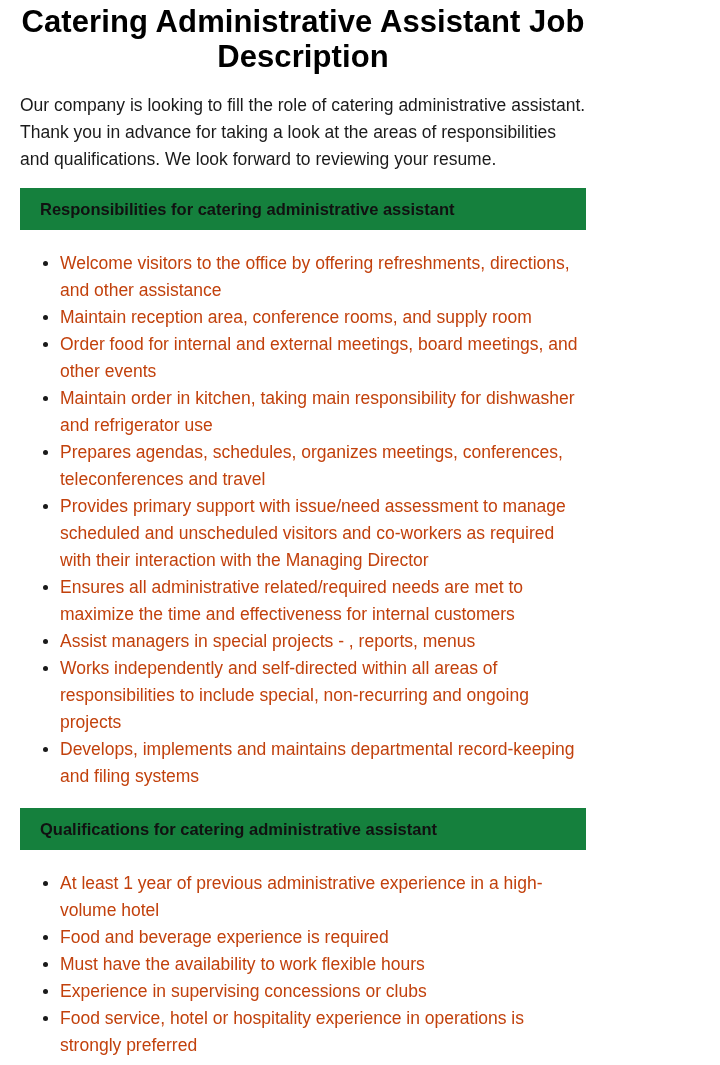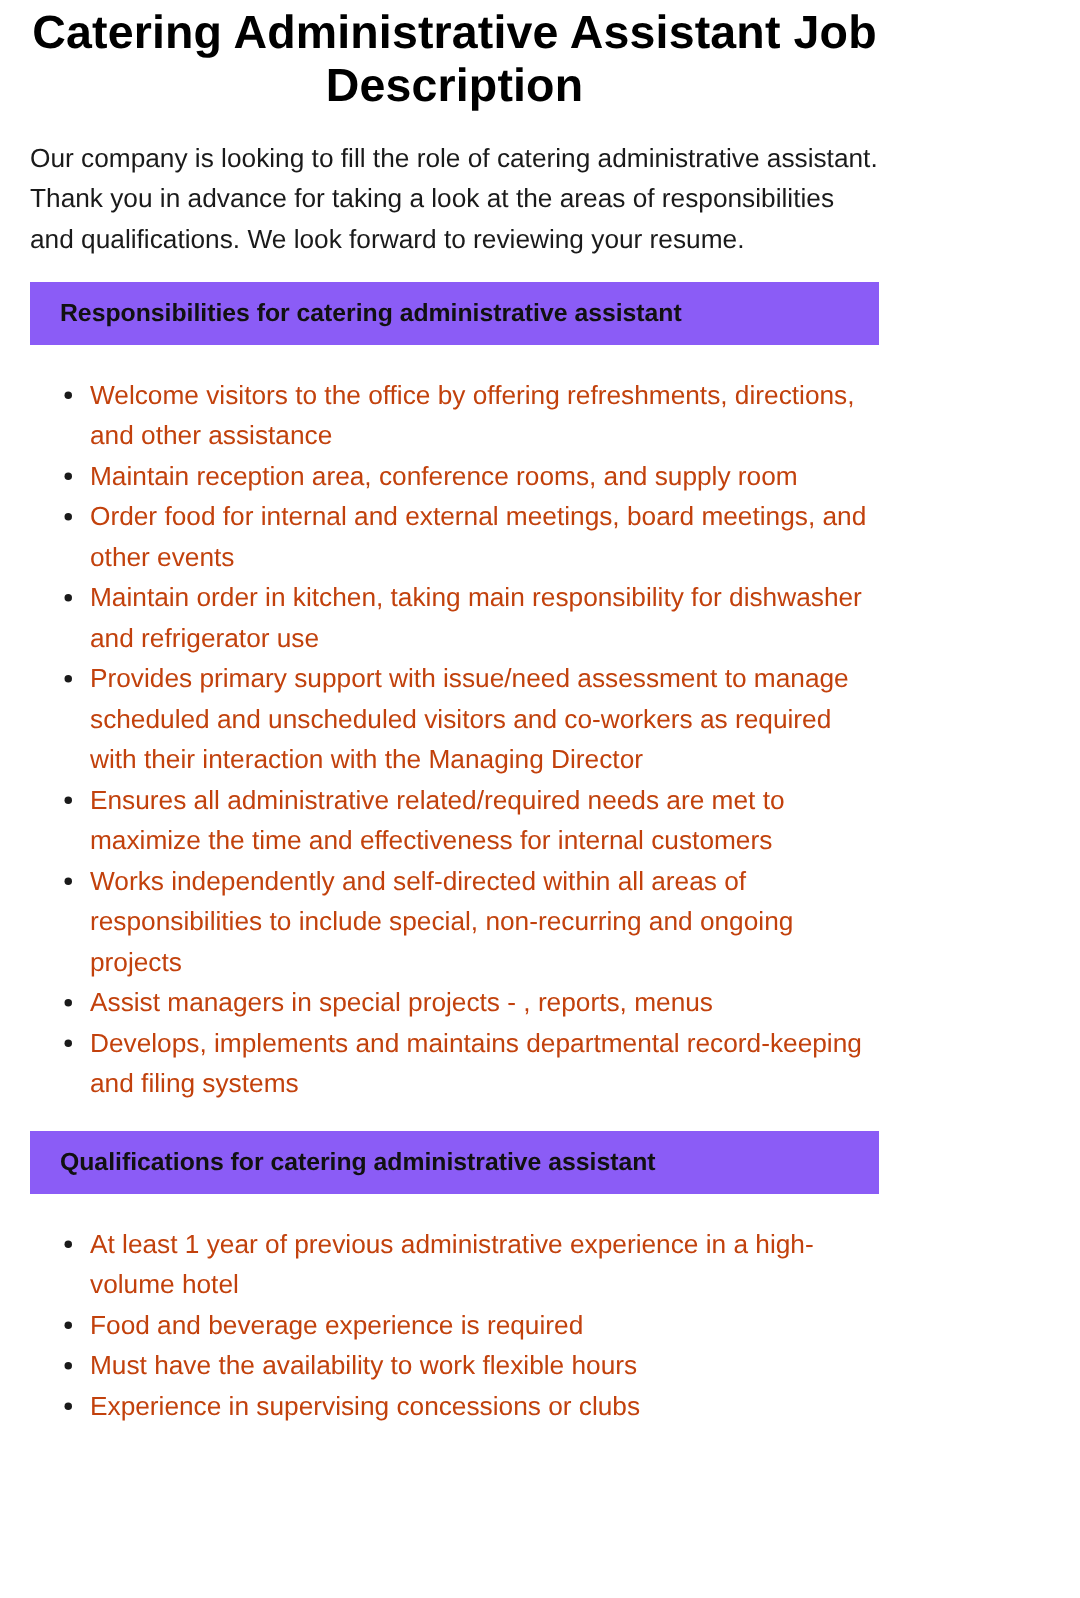--- a/index.html
+++ b/index.html
@@ -29,21 +29,21 @@
       color: #000;
     }
     p.intro {
       margin: 18px 0 0 0;
       font-size: 17.5px;
       line-height: 27px;
       color: #1a1a1a;
     }
     .section-header {
       margin-top: 15px;
-      background: #8b5cf6;
+      background: #15803d;
       height: 42px;
       box-sizing: border-box;
       padding: 0 0 0 20px;
       display: flex;
       align-items: center;
       font-size: 16.5px;
       font-weight: 700;
       color: #111;
     }
     ul.items {
@@ -75,27 +75,29 @@
 <div class="page">
   <h1 class="title">Catering Administrative Assistant Job Description</h1>
   <p class="intro">Our company is looking to fill the role of catering administrative assistant. Thank you in advance for taking a look at the areas of responsibilities and qualifications. We look forward to reviewing your resume.</p>
 
   <div class="section-header">Responsibilities for catering administrative assistant</div>
   <ul class="items">
     <li><span class="bullet"></span><span>Welcome visitors to the office by offering refreshments, directions, and other assistance</span></li>
     <li><span class="bullet"></span><span>Maintain reception area, conference rooms, and supply room</span></li>
     <li><span class="bullet"></span><span>Order food for internal and external meetings, board meetings, and other events</span></li>
     <li><span class="bullet"></span><span>Maintain order in kitchen, taking main responsibility for dishwasher and refrigerator use</span></li>
+    <li><span class="bullet"></span><span>Prepares agendas, schedules, organizes meetings, conferences, teleconferences and travel</span></li>
     <li><span class="bullet"></span><span>Provides primary support with issue/need assessment to manage scheduled and unscheduled visitors and co-workers as required with their interaction with the Managing Director</span></li>
     <li><span class="bullet"></span><span>Ensures all administrative related/required needs are met to maximize the time and effectiveness for internal customers</span></li>
+    <li><span class="bullet"></span><span>Assist managers in special projects - , reports, menus</span></li>
     <li><span class="bullet"></span><span>Works independently and self-directed within all areas of responsibilities to include special, non-recurring and ongoing projects</span></li>
-    <li><span class="bullet"></span><span>Assist managers in special projects - , reports, menus</span></li>
     <li><span class="bullet"></span><span>Develops, implements and maintains departmental record-keeping and filing systems</span></li>
   </ul>
 
   <div class="section-header sec2">Qualifications for catering administrative assistant</div>
   <ul class="items">
     <li><span class="bullet"></span><span>At least 1 year of previous administrative experience in a high-volume hotel</span></li>
     <li><span class="bullet"></span><span>Food and beverage experience is required</span></li>
     <li><span class="bullet"></span><span>Must have the availability to work flexible hours</span></li>
     <li><span class="bullet"></span><span>Experience in supervising concessions or clubs</span></li>
+    <li><span class="bullet"></span><span>Food service, hotel or hospitality experience in operations is strongly preferred</span></li>
   </ul>
 </div>
 
 </body></html>

